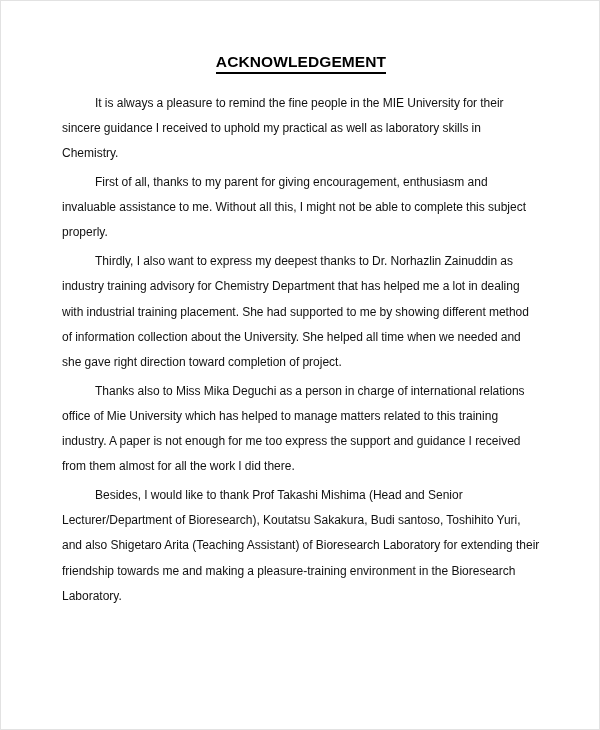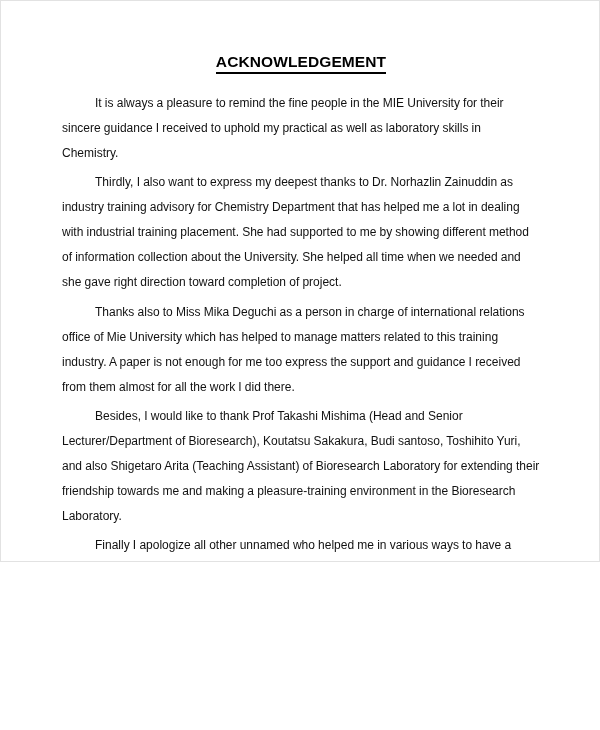--- a/index.html
+++ b/index.html
@@ -8,21 +8,21 @@
     background: #ffffff;
   }
 
   body {
     font-family: "Liberation Sans", sans-serif;
   }
 
   .page {
     position: relative;
     width: 600px;
-    height: 562px;
+    height: 730px;
     box-sizing: border-box;
     background: #ffffff;
     border: 1px solid #e2e2e2;
     overflow: hidden;
   }
 
   .page-inner {
     position: absolute;
     left: 57px;
     top: 52px;
@@ -58,20 +58,20 @@
 </head>
 <body>
 
 <div class="page">
   <div class="page-inner">
 
     <h1 class="doc-title"><span class="title-text">ACKNOWLEDGEMENT</span></h1>
 
     <div class="body-text">
       <p>It is always a pleasure to remind the fine people in the MIE University for their sincere guidance I received to uphold my practical as well as laboratory skills in Chemistry.</p>
+      <p>First of all, thanks to my parent for giving encouragement, enthusiasm and invaluable assistance to me. Without all this, I might not be able to complete this subject properly.</p>
       <p>Thirdly, I also want to express my deepest thanks to Dr. Norhazlin Zainuddin as industry training advisory for Chemistry Department that has helped me a lot in dealing with industrial training placement. She had supported to me by showing different method of information collection about the University. She helped all time when we needed and she gave right direction toward completion of project.</p>
       <p>Thanks also to Miss Mika Deguchi as a person in charge of international relations office of Mie University which has helped to manage matters related to this training industry. A paper is not enough for me too express the support and guidance I received from them almost for all the work I did there.</p>
       <p>Besides, I would like to thank Prof Takashi Mishima (Head and Senior Lecturer/Department of Bioresearch), Koutatsu Sakakura, Budi santoso, Toshihito Yuri, and also Shigetaro Arita (Teaching Assistant) of Bioresearch Laboratory for extending their friendship towards me and making a pleasure-training environment in the Bioresearch Laboratory.</p>
-      <p>Finally I apologize all other unnamed who helped me in various ways to have a good training.</p>
     </div>
 
   </div>
 </div>
 
 </body></html>

